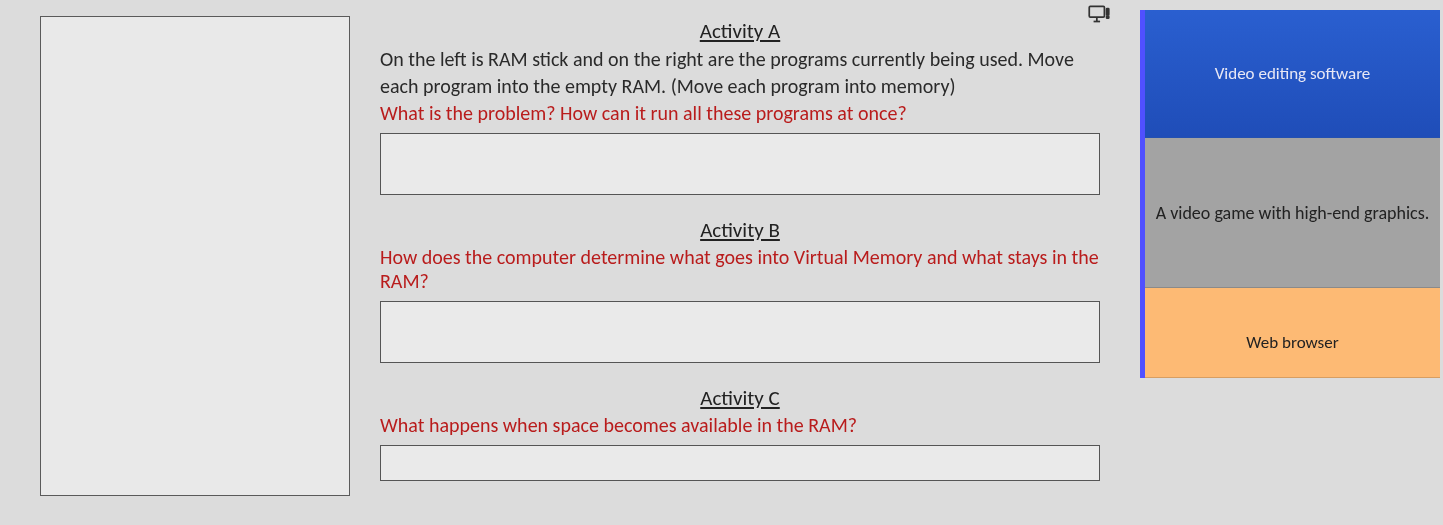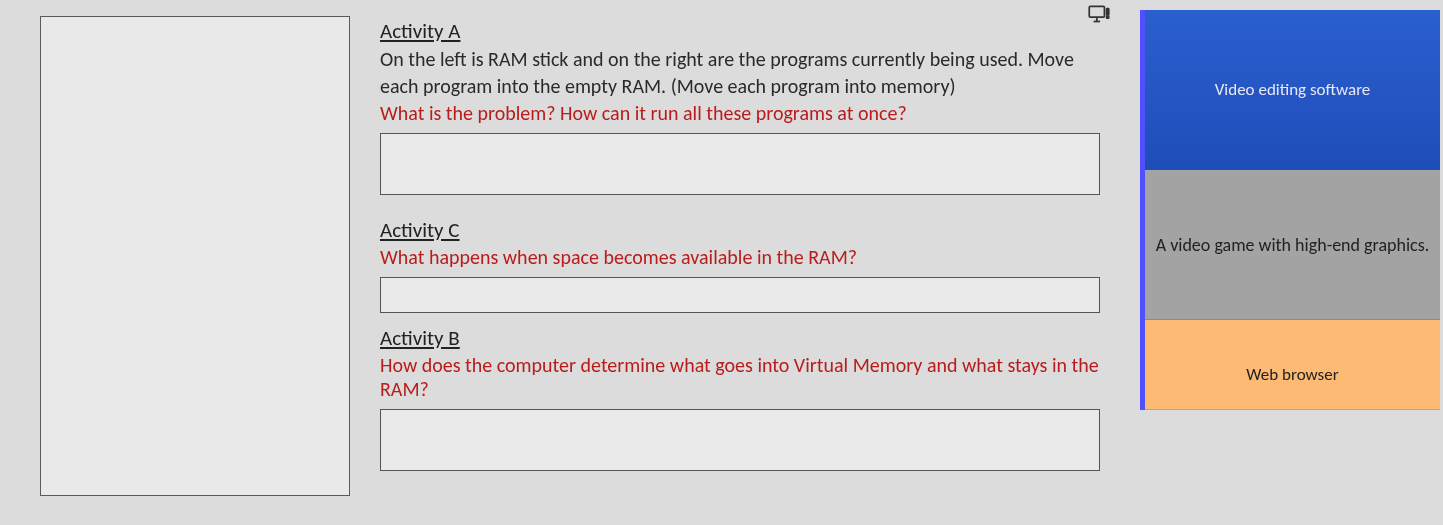--- a/index.html
+++ b/index.html
@@ -31,20 +31,21 @@
     flex-direction: column;
     color: #1a1a1a;
     padding-top: 8px;
   }
   .activity-title {
     text-decoration: underline;
     font-size: 21px;
     font-weight: 500;
     color: #222;
     margin-bottom: 2px;
+    text-align: center;
   }
   .activity-desc {
     font-size: 20px;
     line-height: 1.35;
     color: #2a2a2a;
     margin-bottom: 1px;
   }
   .activity-q {
     font-size: 20px;
     color: #b91c1c;
@@ -74,21 +75,21 @@
     display: flex;
     align-items: center;
     justify-content: center;
     text-align: center;
     font-size: 17px;
     padding: 8px;
     cursor: move;
     border-bottom: 1px solid rgba(0,0,0,0.15);
   }
   .p-video-edit {
-    height: 160px;
+    height: 128px;
     background: linear-gradient(#2a5fd0,#1f4db8);
     color: #e8e8f5;
   }
   .p-bg-proc {
     height: 76px;
     background: #151545;
     color: #ddddea;
   }
   .p-game {
     height: 150px;
@@ -135,29 +136,29 @@
   <div class="activities">
 
     <div>
       <div class="activity-title">Activity A</div>
       <div class="activity-desc">On the left is RAM stick and on the right are the programs currently being used. Move each program into the empty RAM.  (Move each program into memory)</div>
       <div class="activity-q">What is the problem? How can it run all these programs at once?</div>
       <textarea class="answer-box" value="" style=""></textarea>
     </div>
 
     <div>
+      <div class="activity-title">Activity B</div>
+      <div class="activity-q">How does the computer determine what goes into Virtual Memory and what stays in the RAM?</div>
+      <textarea class="answer-box" value="" style=""></textarea>
+    </div>
+
+    <div>
       <div class="activity-title">Activity C</div>
       <div class="activity-q">What happens when space becomes available in the RAM?</div>
       <textarea class="answer-box short" value="" style=""></textarea>
-    </div>
-
-    <div>
-      <div class="activity-title">Activity B</div>
-      <div class="activity-q">How does the computer determine what goes into Virtual Memory and what stays in the RAM?</div>
-      <textarea class="answer-box" value="" style=""></textarea>
     </div>
 
   </div>
 
   <div class="programs">
     <div class="program p-video-edit">
       <span>Video editing software</span>
     </div>
     <div class="program p-game">
       <span>A video game with high-end graphics.</span>

